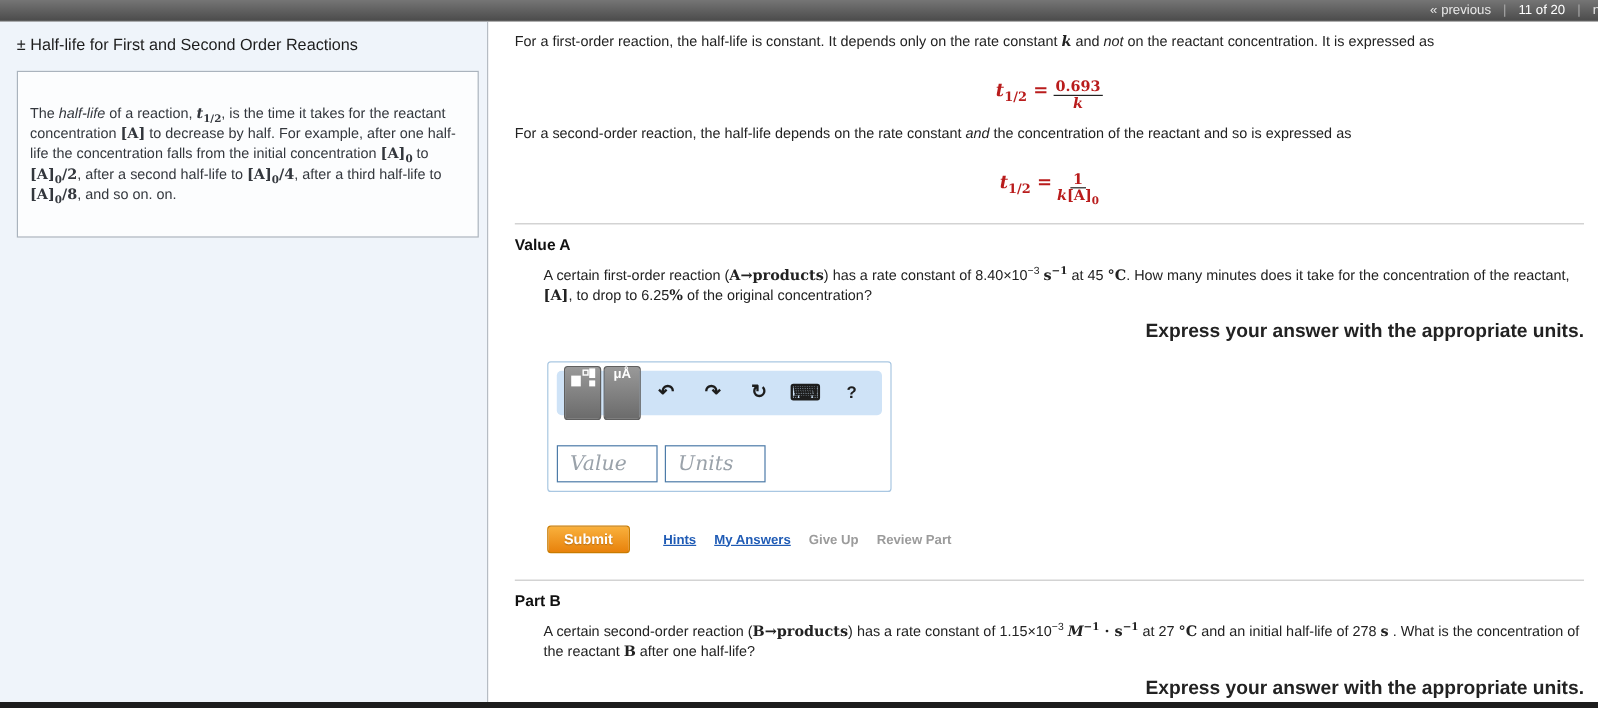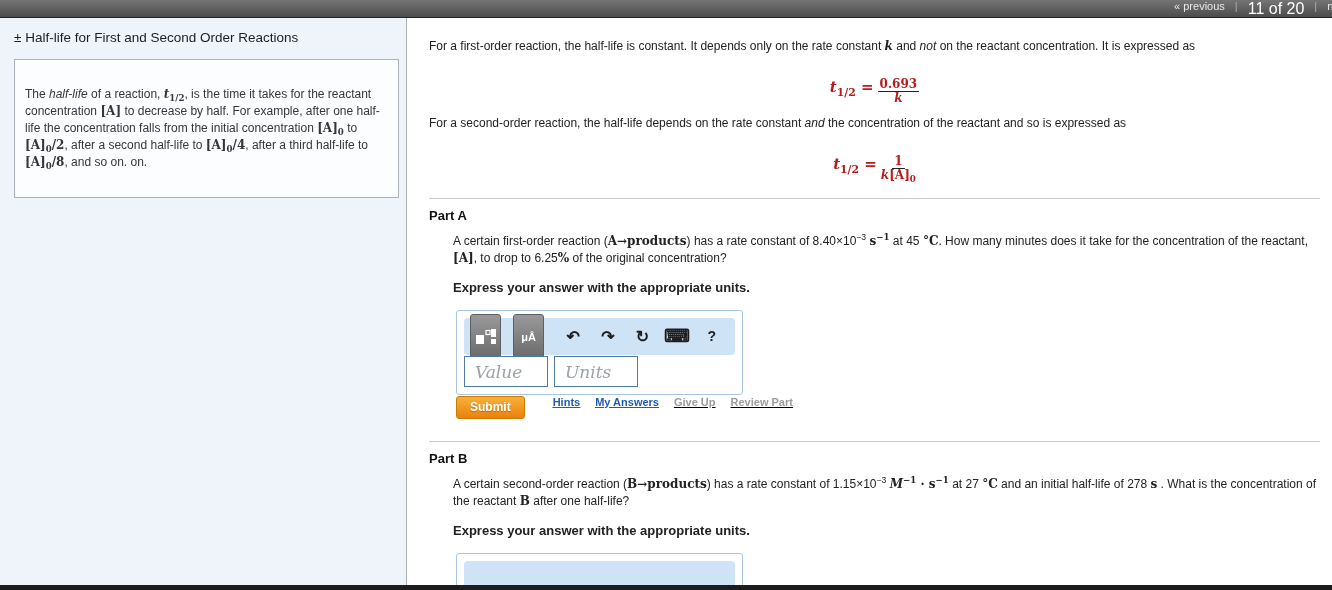--- a/index.html
+++ b/index.html
@@ -10,30 +10,30 @@
   
   .topbar {
     height:18px; background:linear-gradient(#757575,#4c4c4c);
     border-bottom:1px solid #222; display:flex; justify-content:flex-end;
     align-items:center; overflow:hidden; color:#e8e8e8; font-size:11px;
     padding-right:0;
   }
   .topbar .pager { display:flex; align-items:flex-start; gap:10px; white-space:nowrap; }
   .topbar .sep { color:#aaa; }
   .topbar .pager-prev { cursor:pointer; }
-  .topbar .pager-count { font-size:16px; color:#fff; }
+  .topbar .pager-count { font-size:11px; color:#fff; }
   .topbar .pager-next { cursor:pointer; margin-right:-16px; }
 
   
   .layout { display:flex; height:572px; }
   .sidebar {
     width:407px; min-width:407px; background:#eff4fa;
     border-right:1px solid #a9afb6; padding:8px 12px 0 14px;
   }
-  .main { flex:1; background:#fff; padding:20px 12px 0 22px; overflow:hidden; }
+  .main { flex:1; background:#fff; padding:8px 12px 0 22px; overflow:hidden; }
 
   
   .item-title { font-size:13.5px; color:#1c1c1c; padding:4px 0 14px 0; }
   .item-title .toggle { cursor:pointer; }
   .intro-box {
     background:#fcfdfe; border:1px solid #aab3bd; padding:26px 10px;
     font-size:12px; color:#33373d; line-height:17px; width:385px;
   }
 
   
@@ -49,59 +49,59 @@
     display:flex; justify-content:center; align-items:flex-start;
     font-family:"DejaVu Serif", serif; font-weight:bold; font-size:15px;
     color:#b91c1c; margin:24px 0 10px 0;
   }
   .frac { display:inline-flex; flex-direction:column; align-items:center;
           font-size:12px; line-height:13px; margin-left:4px; }
   .frac .num { border-bottom:1px solid #222; padding:0 2px; }
   .rule { border:none; border-top:1px solid #c9c9c9; margin:16px 0 0 0; }
   .part-heading { font-size:13px; font-weight:bold; color:#111; margin:9px 0 0 0; }
   .question { font-size:12px; color:#222; line-height:17px; margin:10px 0 0 24px; }
-  .express  { font-size:13px; font-weight:bold; color:#222; margin:13px 0 0 24px; }
+  .express  { font-size:16px; font-weight:bold; color:#222; margin:13px 0 0 24px;text-align:right; }
 
   
   .answer-box {
     width:287px; background:#fff; border:1px solid #a9c7e2; border-radius:3px;
     margin:15px 0 0 27px; padding:7px;
   }
   .eq-toolbar {
     background:#cfe3f7; border-radius:4px; height:37px;
     display:flex; align-items:center; padding:0 6px;
   }
   .tb-btn {
-    width:31px; height:45px; margin-right:12px; border:1px solid #5f5f5f;
+    width:31px; height:45px; margin-right:2px; border:1px solid #5f5f5f;
     border-radius:3px; background:linear-gradient(#999,#6b6b6b);
-    display:flex; align-items:center; justify-content:center; cursor:pointer;
+    display:flex; align-items:flex-start; justify-content:center; cursor:pointer;
     color:#fff; font-size:11px; font-weight:bold;
   }
   .tb-icon {
     flex:1; text-align:center; color:#1d1d1d; font-size:16px; font-weight:bold;
     cursor:pointer; line-height:29px;
   }
   .tb-icon.kbd { font-size:18px; }
   .tb-icon.help { font-size:14px; }
-  .answer-inputs { display:flex; gap:6px; margin-top:1px; }
+  .answer-inputs { display:flex; gap:6px; margin-top:25px; }
   .answer-inputs input {
     width:84px; height:31px; border:1px solid #4d7ba8; background:#fff;
     font-family:"DejaVu Serif", serif; font-style:italic; font-size:17px;
     color:#444; padding:0 0 0 10px; outline:none;
   }
   .answer-inputs input::placeholder { color:#9aa2aa; font-style:italic; }
 
   
-  .submit-row { display:flex; margin:1px 0 0 27px; }
+  .submit-row { display:flex; align-items:center; margin:28px 0 0 27px; }
   .submit-btn {
     background:linear-gradient(#f9b03c,#e8820c); border:1px solid #c97b00;
     border-radius:3px; color:#fff; font-weight:bold; font-size:12px;
     padding:3px 13px 4px; cursor:pointer; text-shadow:0 1px 1px rgba(0,0,0,.25);
   }
-  .submit-row .links { display:flex; gap:15px; margin-left:28px; font-size:11px; font-weight:bold;text-decoration:underline; }
+  .submit-row .links { display:flex; gap:15px; margin-left:28px; font-size:11px; font-weight:bold; }
   .link-blue { color:#1f5bb5; text-decoration:underline; cursor:pointer; }
   .link-gray { color:#9b9b9b; cursor:default; }
 
   
   .feedback {
     display:inline-block; margin:14px 0 0 27px; background:#f8effc;
     border:2px solid #a764c6; border-radius:7px; padding:10px 17px;
     color:#6b2d91; font-weight:bold; font-size:13px;
   }
 
@@ -152,21 +152,21 @@
       <span><span class="seg-mi">t</span><span class="seg-sub">1/2</span><span> = </span></span>
       <span class="frac">
         <span class="num"><span>1</span></span>
         <span class="den"><span class="seg-mi">k</span><span>[A]</span><span class="seg-sub">0</span></span>
       </span>
     </div>
 
     <hr class="rule">
 
     
-    <div class="part-heading">Part A</div>
+    <div class="part-heading">Value A</div>
 
     <p class="question"><span>A certain first-order reaction (</span><span class="seg-m">A</span><span class="seg-m">→</span><span class="seg-m">products</span><span>) has a rate constant of 8.40×10</span><span class="seg-sup">−3</span><span> </span><span class="seg-m">s</span><span class="seg-m seg-sup">−1</span><span> at 45 </span><span class="seg-m">°C</span><span>. How many minutes does it take for the concentration of the reactant, </span><span class="seg-m">[A]</span><span>, to drop to 6.25</span><span class="seg-m">%</span><span> of the original concentration?</span></p>
 
     <p class="express">Express your answer with the appropriate units.</p>
 
     <div class="answer-box">
       <div class="eq-toolbar">
         <div class="tb-btn">
           <svg width="22" height="18" viewBox="0 0 22 18">
             <rect x="1" y="7" width="8" height="9" fill="#fff"></rect>

